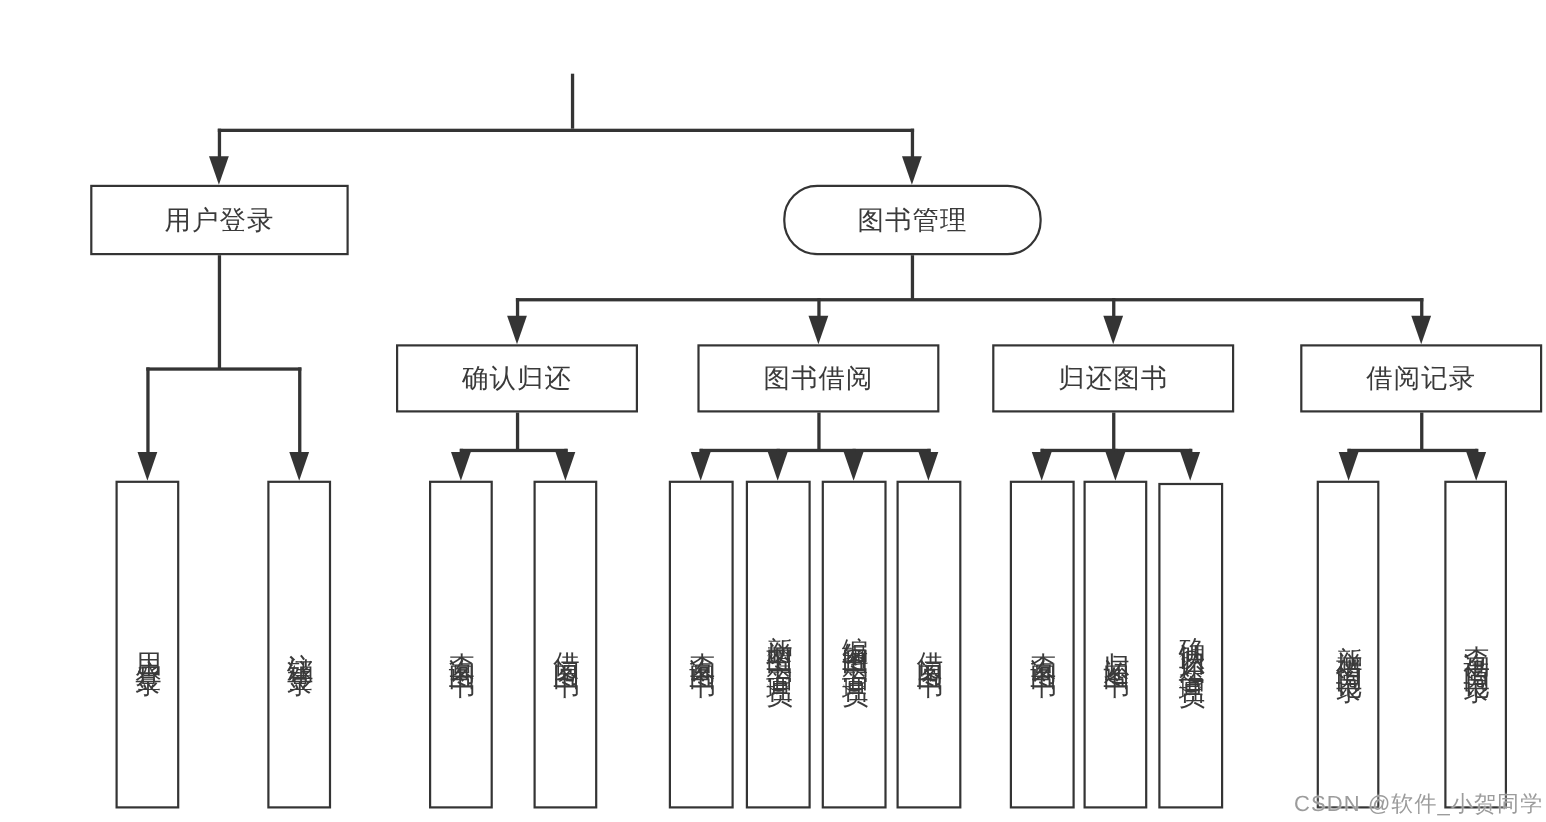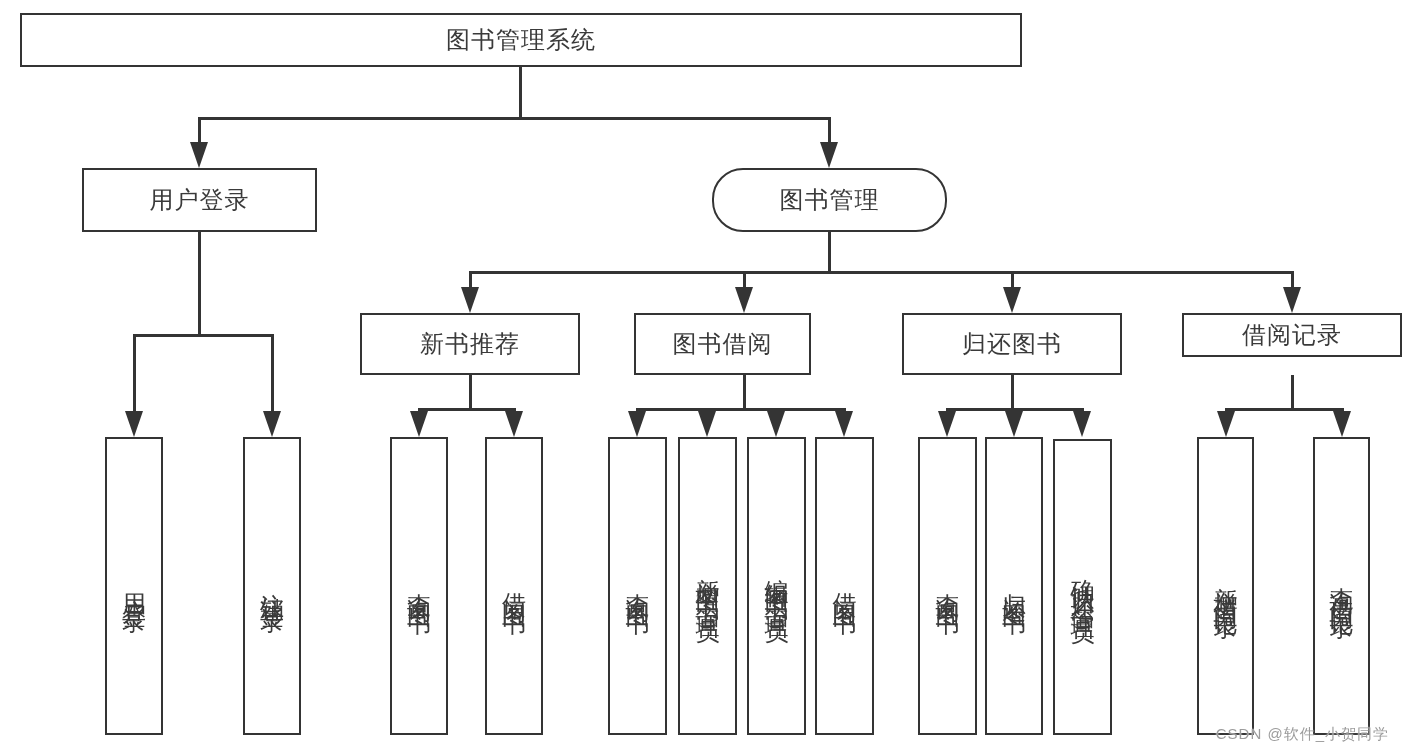--- a/index.html
+++ b/index.html
@@ -38,36 +38,33 @@
   .vline{position:absolute;width:2.5px;background:var(--line-color);}
   .hline{position:absolute;height:2.5px;background:var(--line-color);}
   .arrow{
     position:absolute;width:0;height:0;
     border-left:9px solid transparent;
     border-right:9px solid transparent;
     border-top:26px solid var(--line-color);
   }
   .watermark{
     position:absolute;
-    right:16px;bottom:3px;
-    font-size:15px;
+    right:2px;bottom:3px;
+    font-size:20px;
     color:var(--wm-color);
     letter-spacing:1px;
     z-index:5;
     text-shadow:0 0 2px #fff;
   }
 </style>
 </head>
 <body>
 
 <div class="canvas">
 
-  <div class="node" style="left:20px;top:13px;width:1002px;height:54px;">
-    <span class="lbl">图书管理系统</span>
-  </div>
 
   <div class="vline" style="left:519px;top:67px;height:50px;"></div>
   <div class="hline" style="left:198px;top:117px;width:633px;"></div>
   <div class="vline" style="left:198px;top:117px;height:27px;"></div>
   <div class="arrow" style="left:190px;top:142px;"></div>
   <div class="vline" style="left:828px;top:117px;height:27px;"></div>
   <div class="arrow" style="left:820px;top:142px;"></div>
 
   <div class="node" style="left:82px;top:168px;width:235px;height:64px;">
     <span class="lbl">用户登录</span>
@@ -88,29 +85,29 @@
   <div class="vline" style="left:469px;top:271px;height:17px;"></div>
   <div class="arrow" style="left:461px;top:287px;"></div>
   <div class="vline" style="left:743px;top:271px;height:17px;"></div>
   <div class="arrow" style="left:735px;top:287px;"></div>
   <div class="vline" style="left:1011px;top:271px;height:17px;"></div>
   <div class="arrow" style="left:1003px;top:287px;"></div>
   <div class="vline" style="left:1291px;top:271px;height:17px;"></div>
   <div class="arrow" style="left:1283px;top:287px;"></div>
 
   <div class="node" style="left:360px;top:313px;width:220px;height:62px;">
-    <span class="lbl">新书推荐</span>
+    <span class="lbl">确认归还</span>
   </div>
-  <div class="node" style="left:634px;top:313px;width:177px;height:62px;text-align:center;">
+  <div class="node" style="left:634px;top:313px;width:220px;height:62px;text-align:center;">
     <span class="lbl">图书借阅</span>
   </div>
   <div class="node" style="left:902px;top:313px;width:220px;height:62px;">
     <span class="lbl">归还图书</span>
   </div>
-  <div class="node" style="left:1182px;top:313px;width:220px;height:44px;">
+  <div class="node" style="left:1182px;top:313px;width:220px;height:62px;">
     <span class="lbl">借阅记录</span>
   </div>
 
   <div class="vline" style="left:469px;top:375px;height:34px;"></div>
   <div class="hline" style="left:418px;top:408px;width:98px;"></div>
   <div class="vline" style="left:418px;top:408px;height:6px;"></div>
   <div class="arrow" style="left:410px;top:411px;"></div>
   <div class="vline" style="left:513px;top:408px;height:6px;"></div>
   <div class="arrow" style="left:505px;top:411px;"></div>
 

